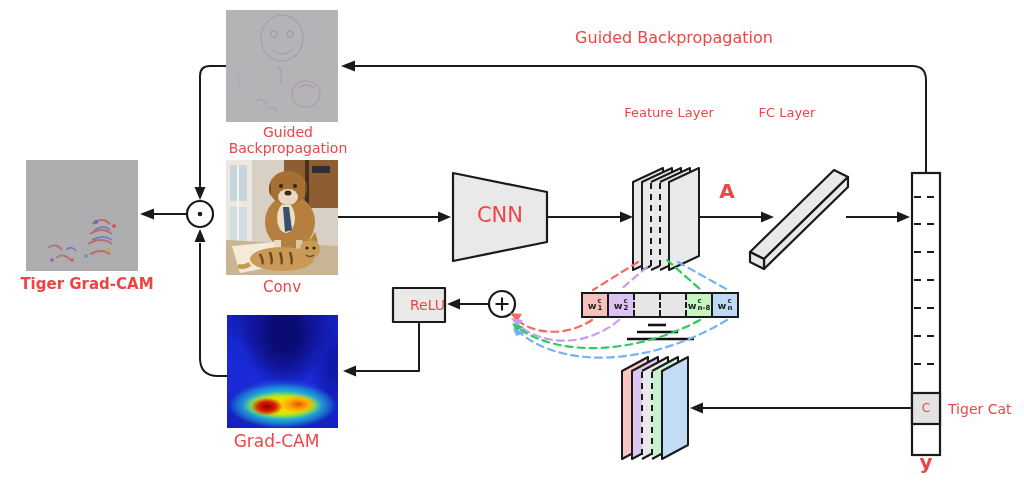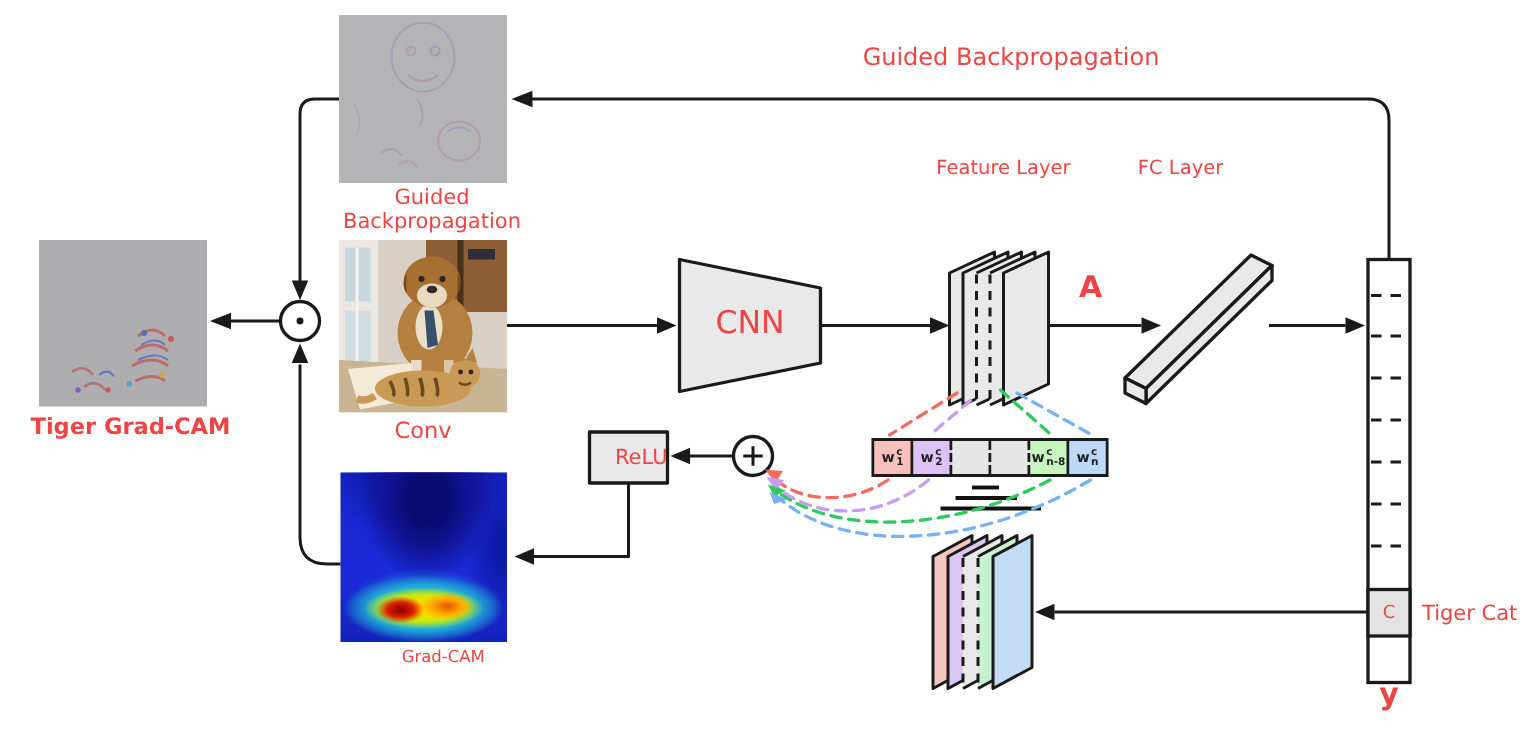--- a/index.html
+++ b/index.html
@@ -253,21 +253,21 @@
   </div>
 
   <div class="img" id="img-gradcam"></div>
 
   <div class="cap" style="left:549px;top:28px;width:250px;font-size:16px;">Guided Backpropagation</div>
 
   <div class="cap" style="left:202px;top:124px;width:172px;font-size:14px;">Guided Backpropagation</div>
 
   <div class="cap" style="left:226px;top:278px;width:112px;font-size:15px;">Conv</div>
 
-  <div class="cap" style="left:240px;top:431px;width:111px;font-size:11px;">Grad-CAM</div>
+  <div class="cap" style="left:221px;top:431px;width:111px;font-size:17px;">Grad-CAM</div>
 
   <div class="cap" style="left:7px;top:275px;width:160px;font-size:15px;font-weight:bold;">Tiger Grad-CAM</div>
 
   <div class="cap" style="left:594px;top:102px;width:150px;font-size:13px;line-height:22px;">
     <div>Feature Layer</div>
   </div>
 
   <div class="cap" style="left:712px;top:102px;width:150px;font-size:13px;line-height:22px;">
     <div>FC Layer</div>
   </div>

